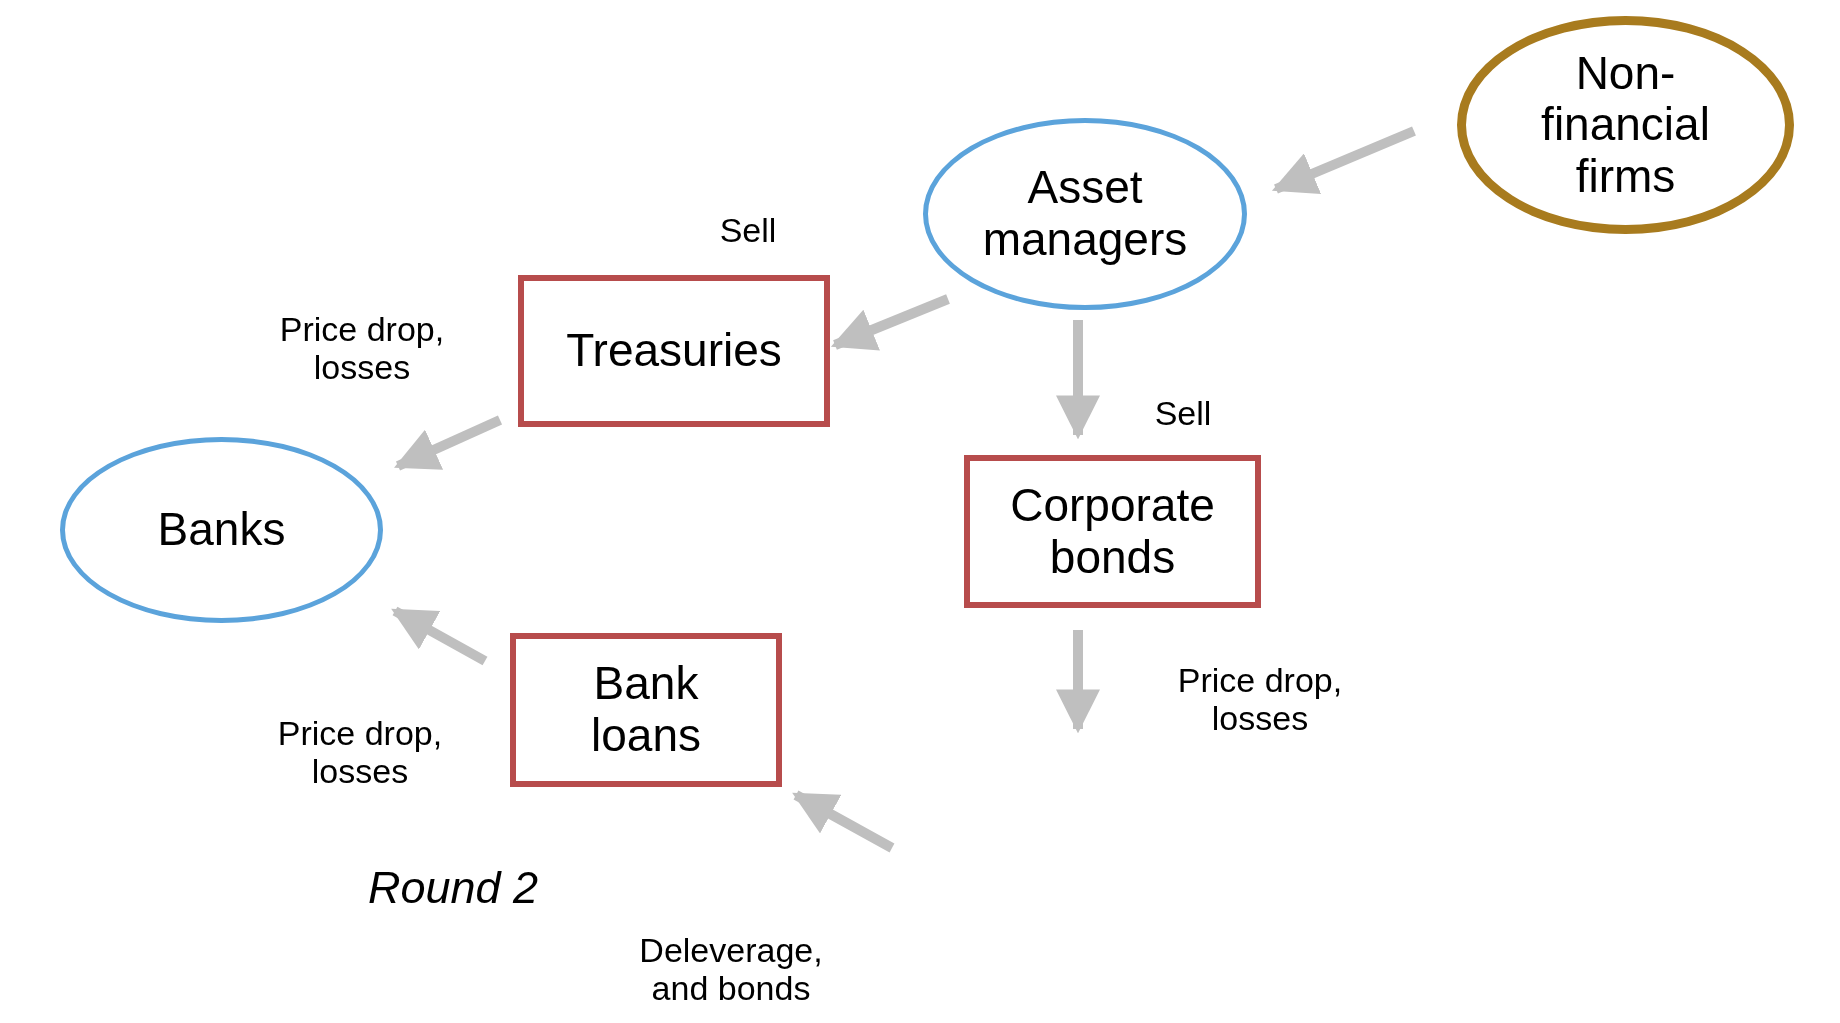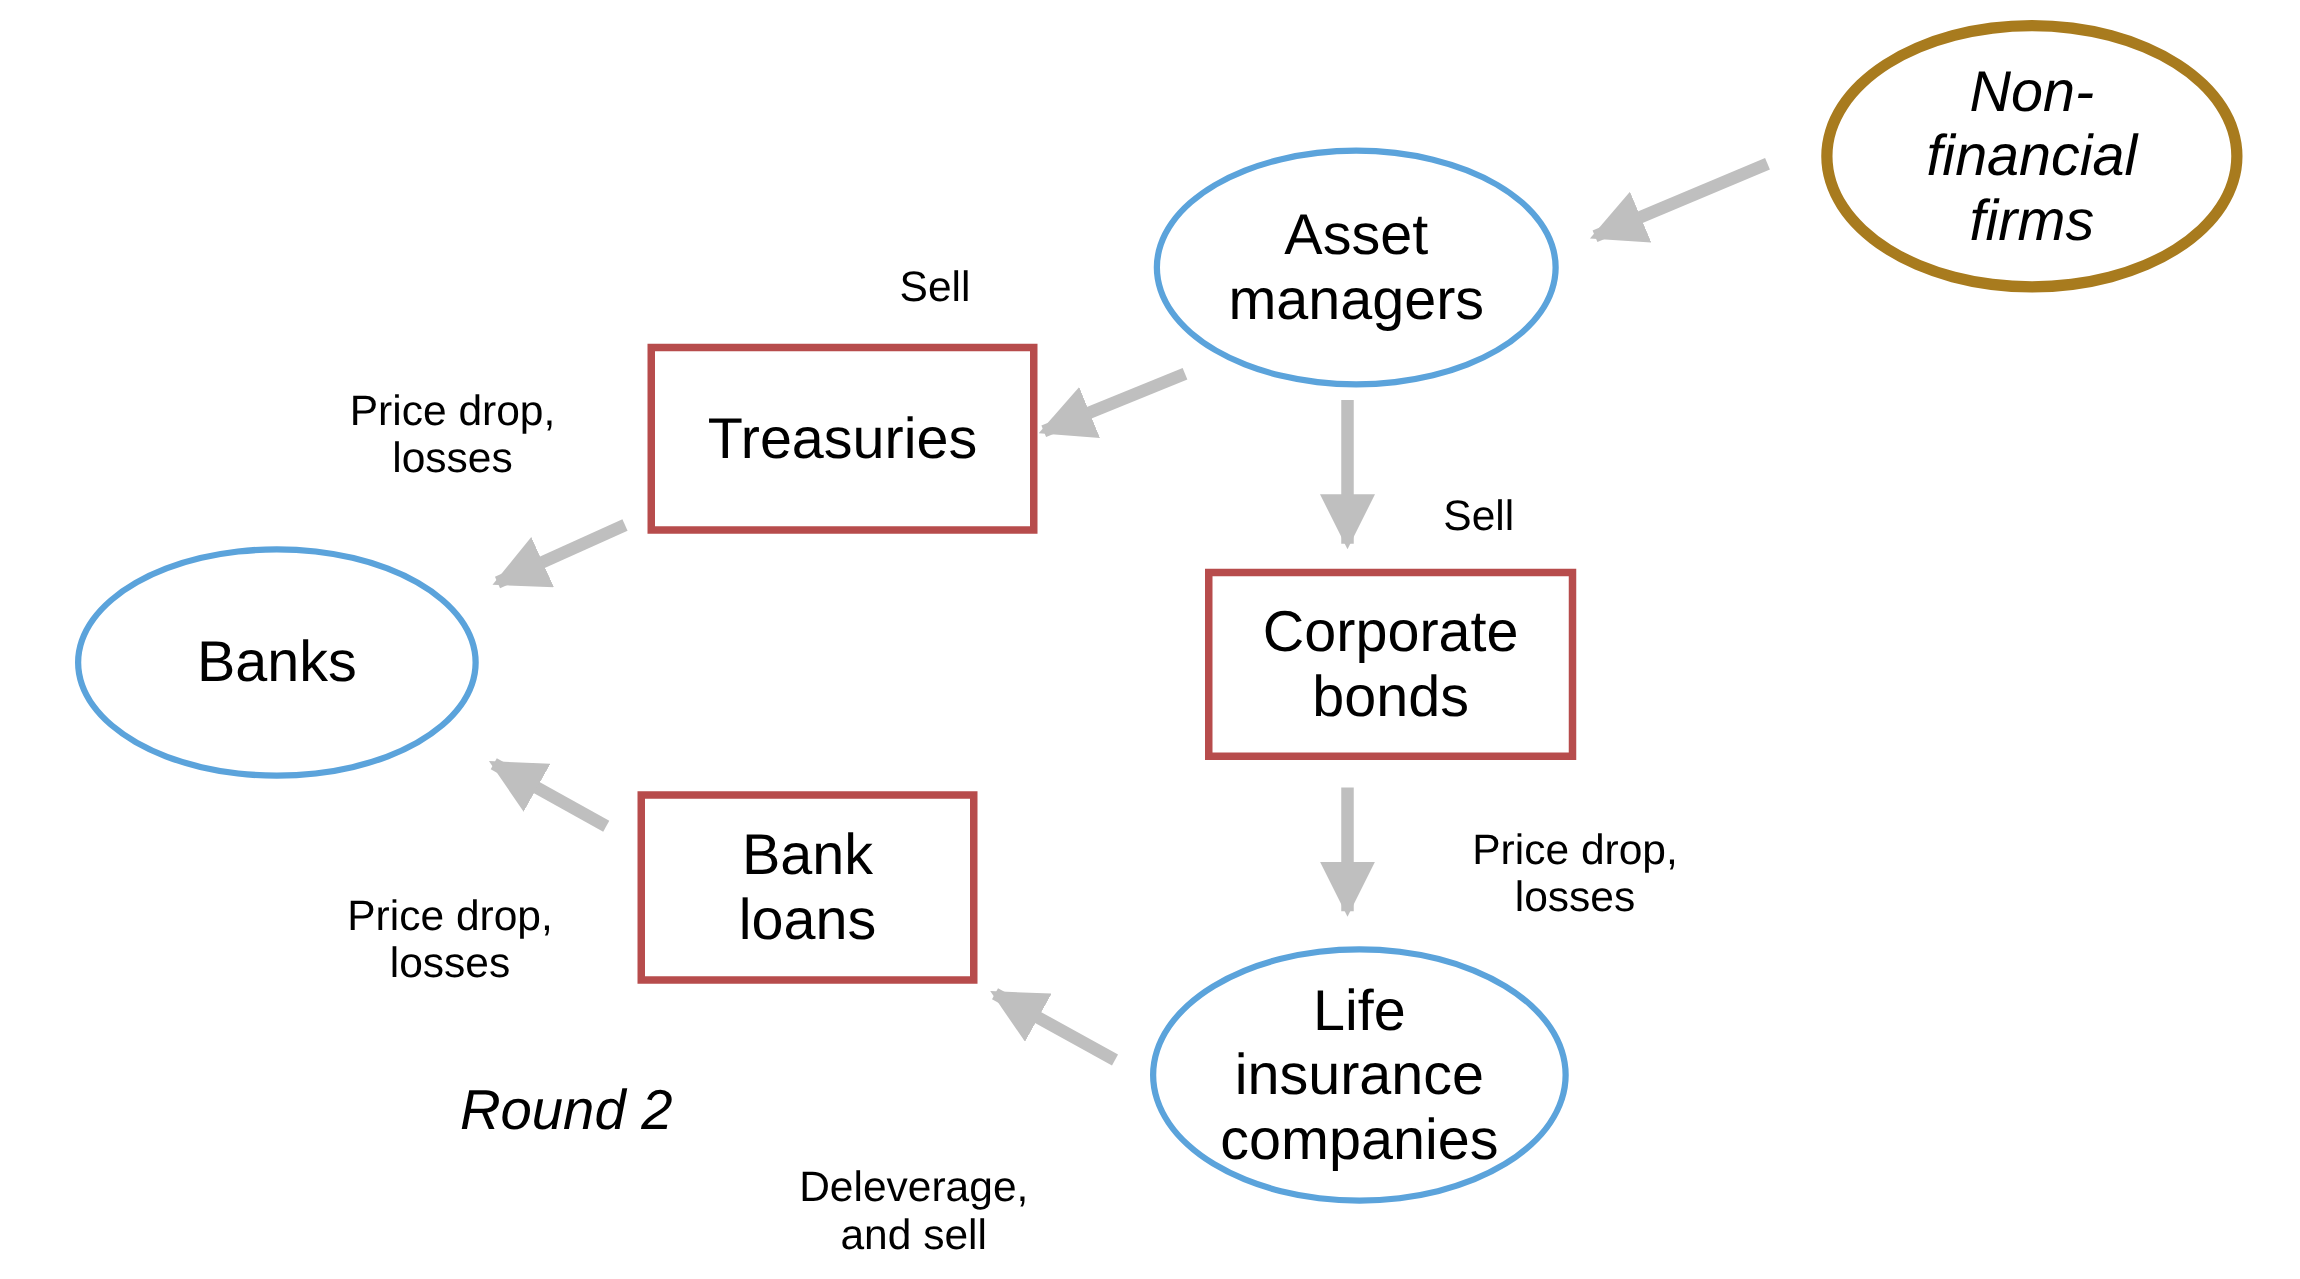--- a/index.html
+++ b/index.html
@@ -27,21 +27,21 @@
     justify-content:center;
     text-align:center;
     white-space:pre-line;
     box-sizing:border-box;
     background:#ffffff;
     font-size:46px;
     line-height:1.12;
   }
   .ellipse{border-radius:50%;}
   .ellipse-blue{border:5px solid var(--blue);}
-  .ellipse-gold{border:9px solid var(--gold);font-style:italic;}
+  .ellipse-gold{border:9px solid var(--gold);}
   .box-red{border:6px solid var(--red);}
   .label{
     position:absolute;
     transform:translate(-50%,-50%);
     text-align:center;
     white-space:pre-line;
     font-size:34px;
     line-height:1.12;
   }
   .round-label{font-style:italic;font-size:45px;}
@@ -70,34 +70,31 @@
 
   <div class="label" style="left:748px;top:230px;">Sell</div>
   <div class="label" style="left:1183px;top:413px;">Sell</div>
   <div class="label" style="left:362px;top:348px;">Price drop,
 losses</div>
   <div class="label" style="left:1260px;top:699px;">Price drop,
 losses</div>
   <div class="label" style="left:360px;top:752px;">Price drop,
 losses</div>
   <div class="label" style="left:731px;top:969px;">Deleverage,
-and sell</div>
+and bonds</div>
 
   <div class="node ellipse ellipse-gold" style="left:1457px;top:16px;width:337px;height:218px;">Non-
 financial
 firms</div>
 
   <div class="node ellipse ellipse-blue" style="left:923px;top:118px;width:324px;height:192px;">Asset
 managers</div>
 
   <div class="node ellipse ellipse-blue" style="left:60px;top:437px;width:323px;height:186px;">Banks</div>
 
-  <div class="node ellipse ellipse-blue" style="left:920px;top:757px;width:335px;height:206px;">Life
-insurance
-companies</div>
 
   <div class="node box-red" style="left:518px;top:275px;width:312px;height:152px;">Treasuries</div>
 
   <div class="node box-red" style="left:928px;top:455px;width:297px;height:153px;margin-left:36px;">Corporate
 bonds</div>
 
   <div class="node box-red" style="left:510px;top:633px;width:272px;height:154px;">Bank
 loans</div>
 
 </div>

